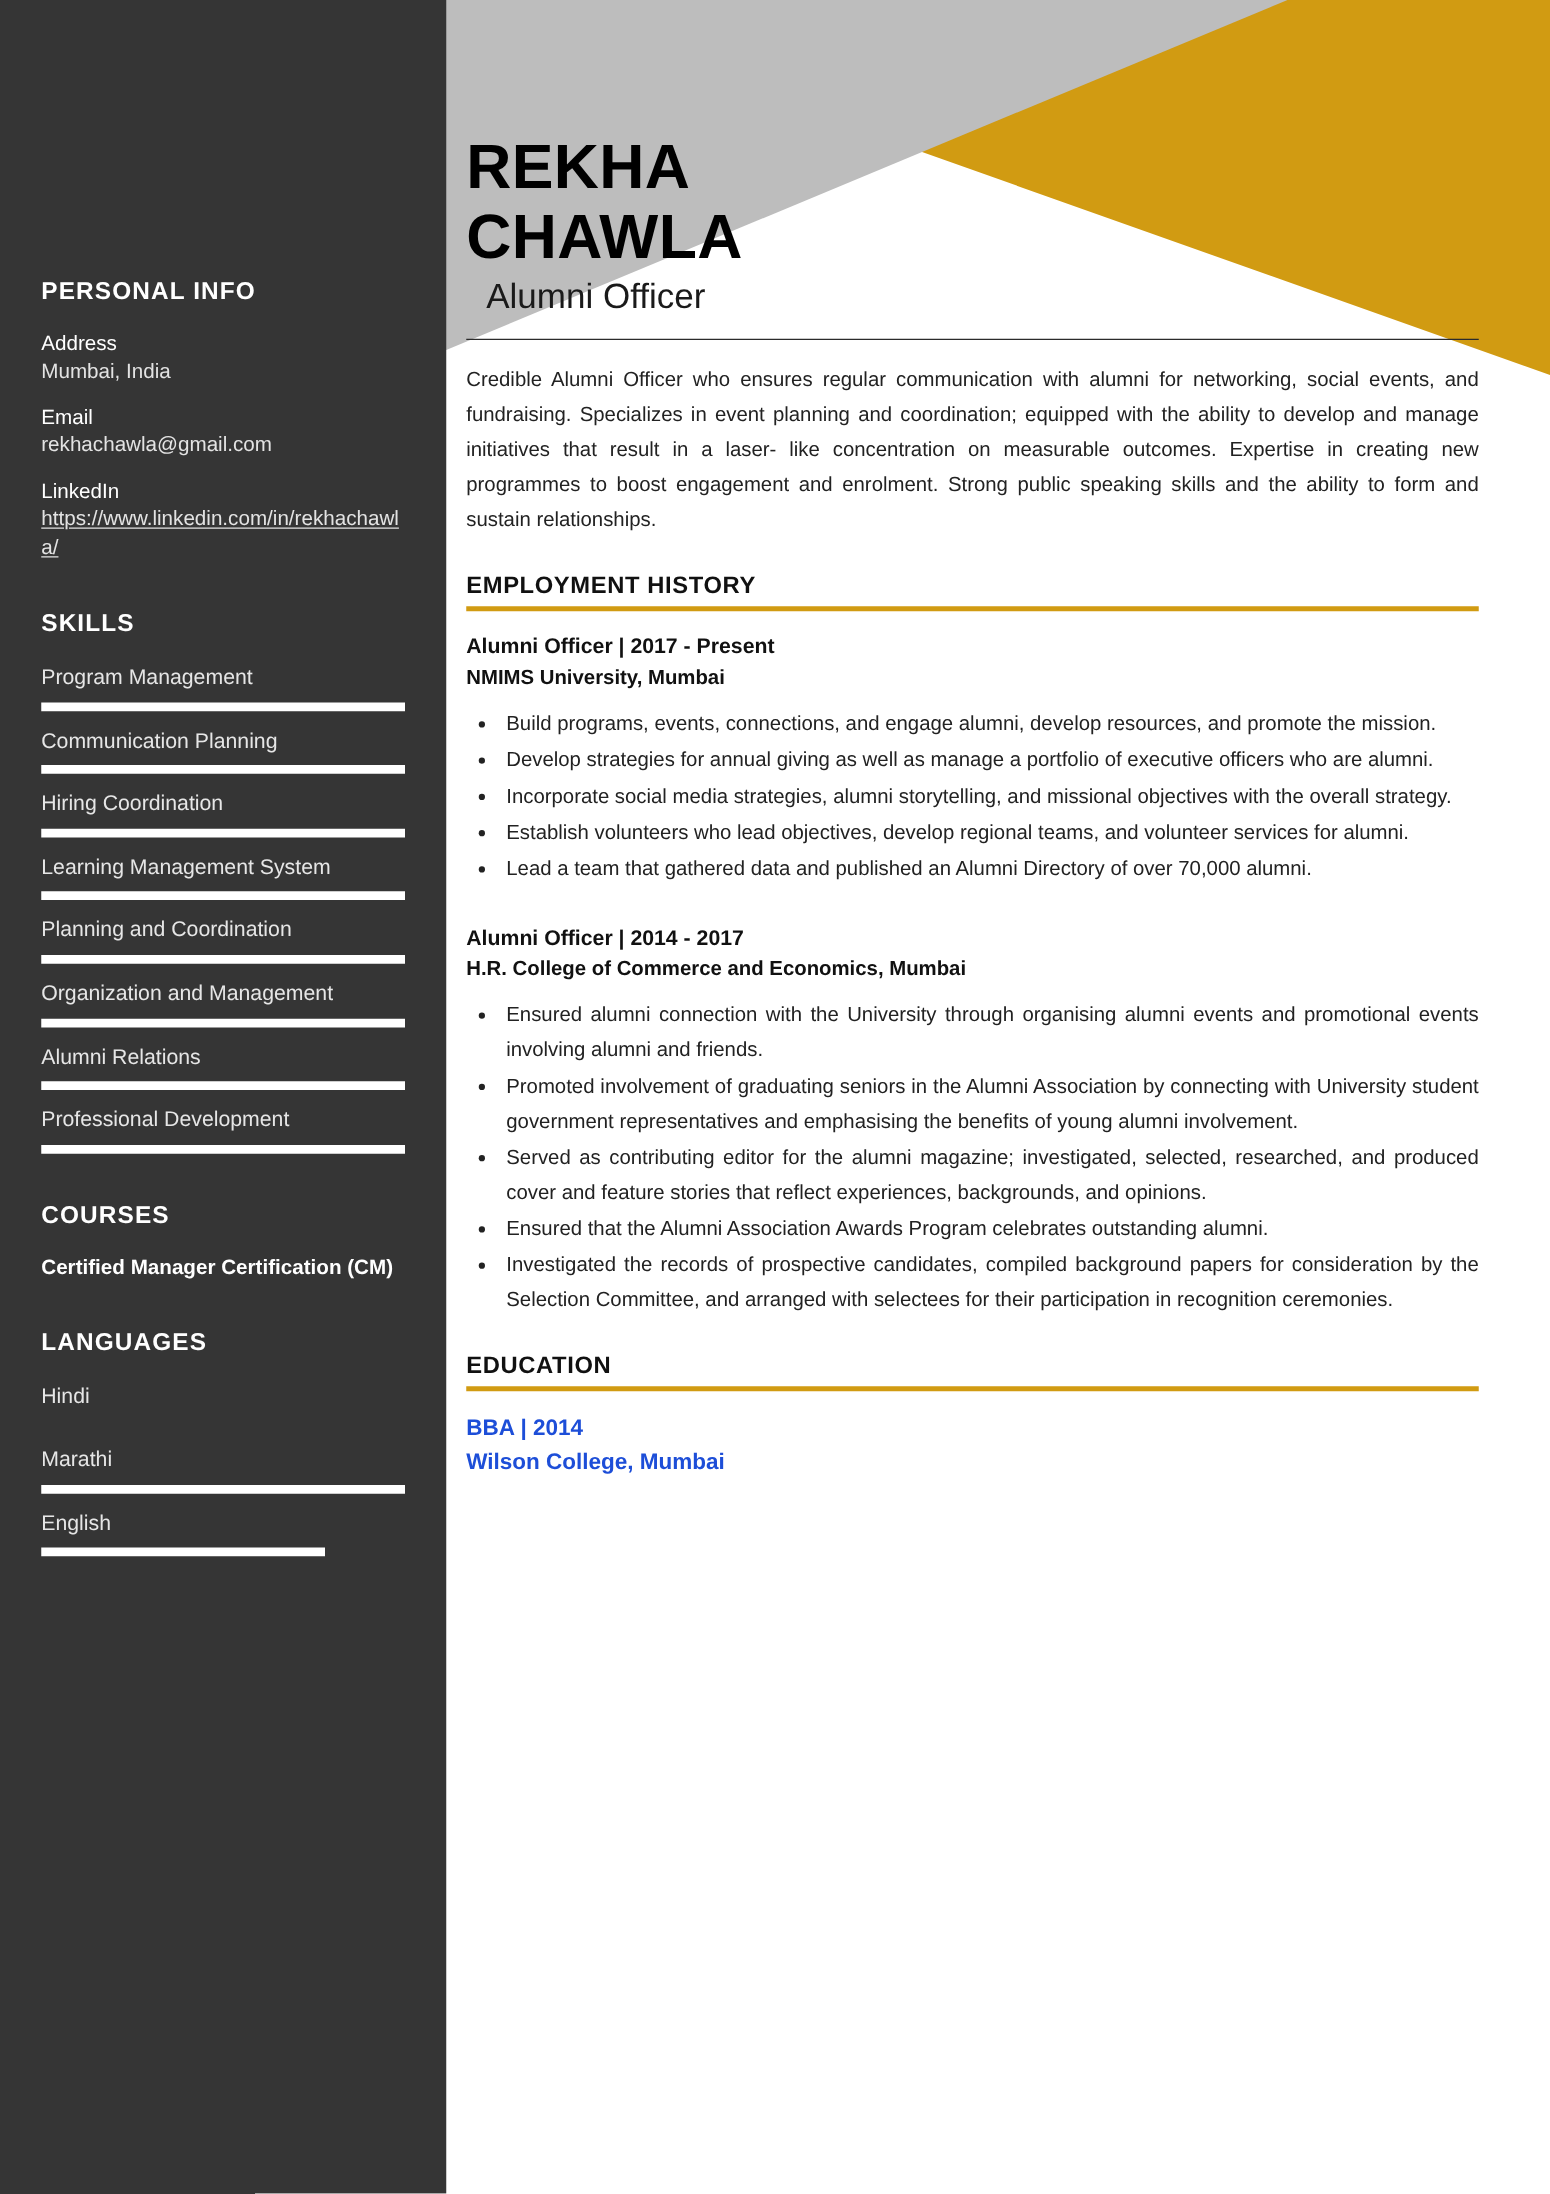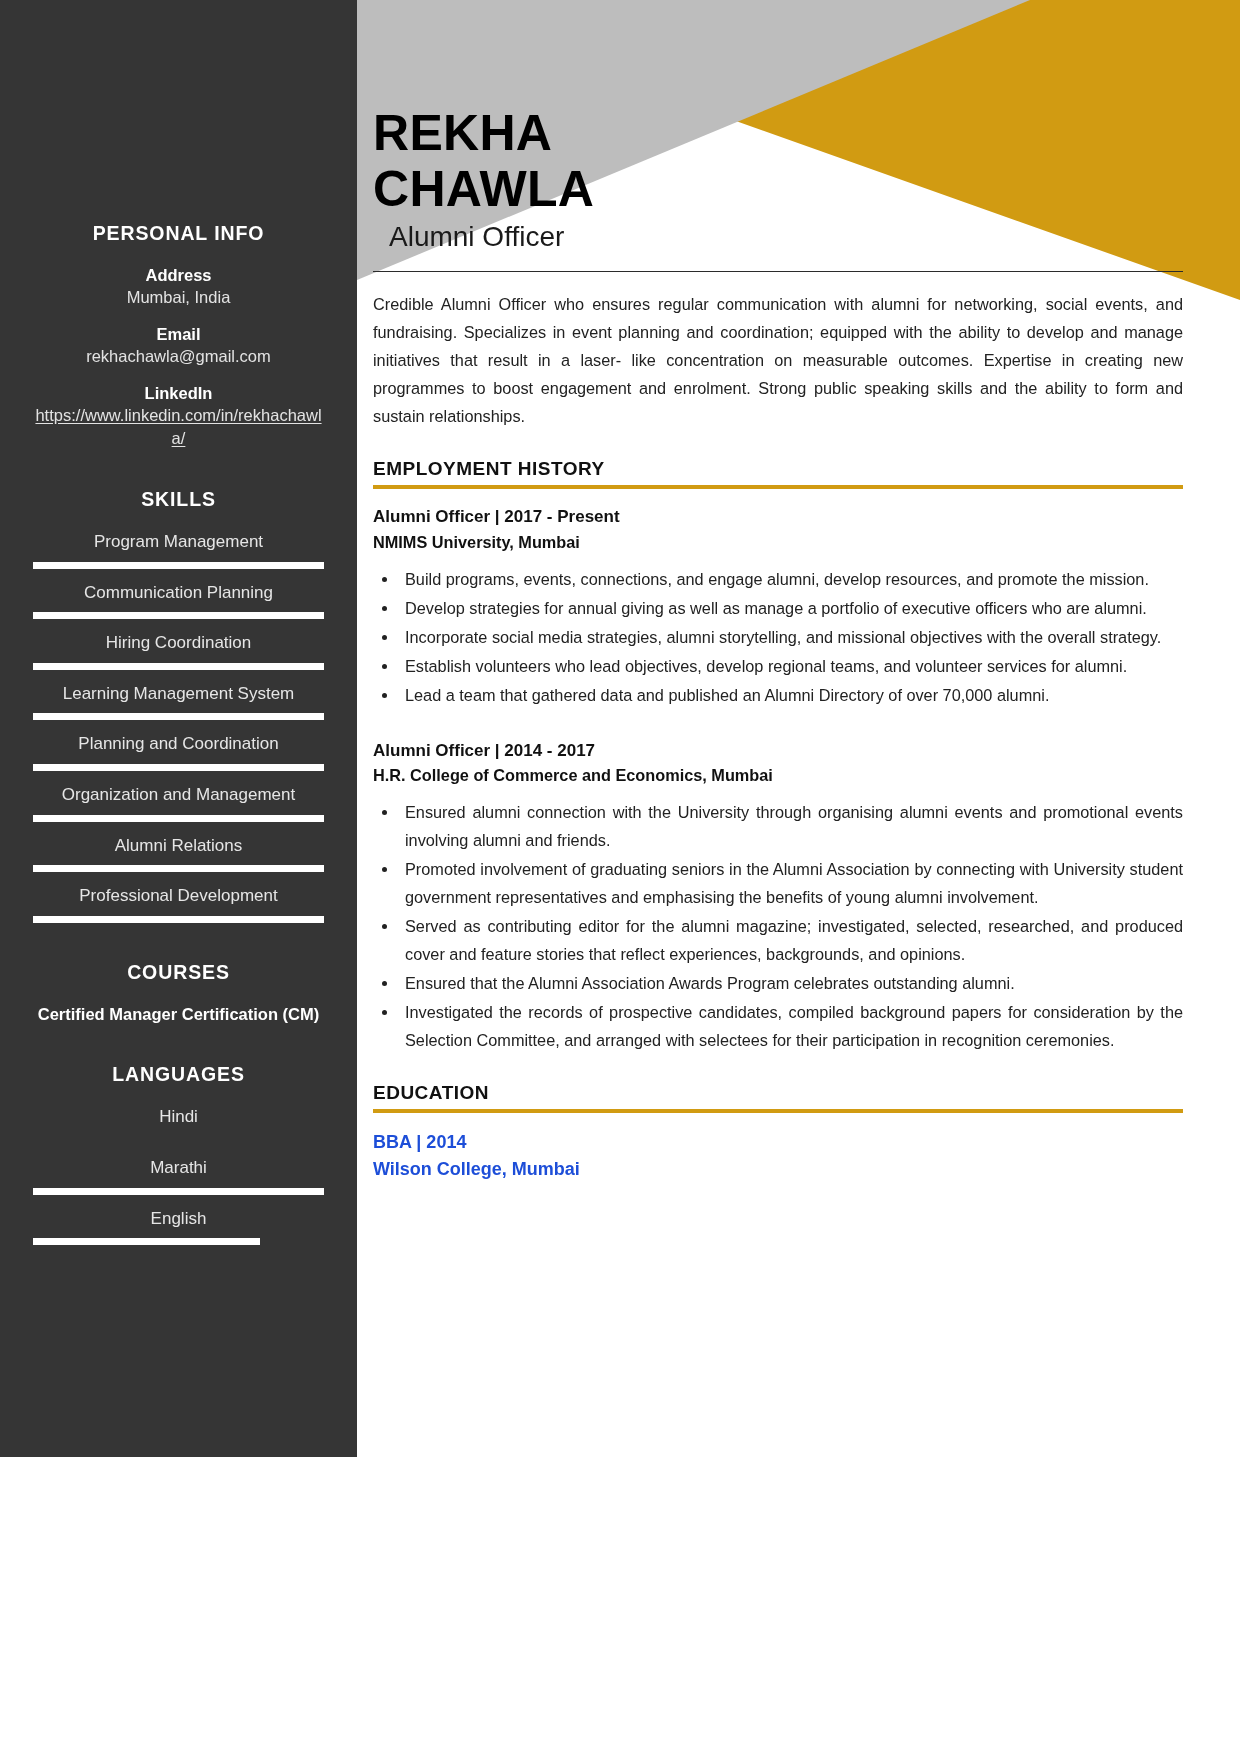--- a/index.html
+++ b/index.html
@@ -24,42 +24,41 @@
   }
   .deco-gray {
     position:absolute; top:0; left:0;
     width:1030px; height:280px;
     z-index:2; pointer-events:none;
   }
 
   
   .sidebar {
     position:absolute; top:0; left:0;
-    width:357px; height:1457px;
+    width:357px; height:1755px;
     background:#353535;
     z-index:3;
     padding:0 33px;
     color:#ffffff;
-    text-align:center;
   }
   .sidebar-inner { padding-top:222px; }
 
   .side-head {
     font-size:19.5px;
     font-weight:bold;
     letter-spacing:0.9px;
     color:#ffffff;
     margin-bottom:19px;
   }
   .side-head.sp { margin-top:38px; }
 
   .field { margin-bottom:14px; }
   .field-label {
     font-size:16.5px;
-    font-weight:bold;
+    font-weight:normal;
     color:#ffffff;
     line-height:1.35;
   }
   .field-value {
     font-size:16.5px;
     font-weight:normal;
     color:#e3e3e3;
     line-height:1.38;
     word-break:break-word;
   }

